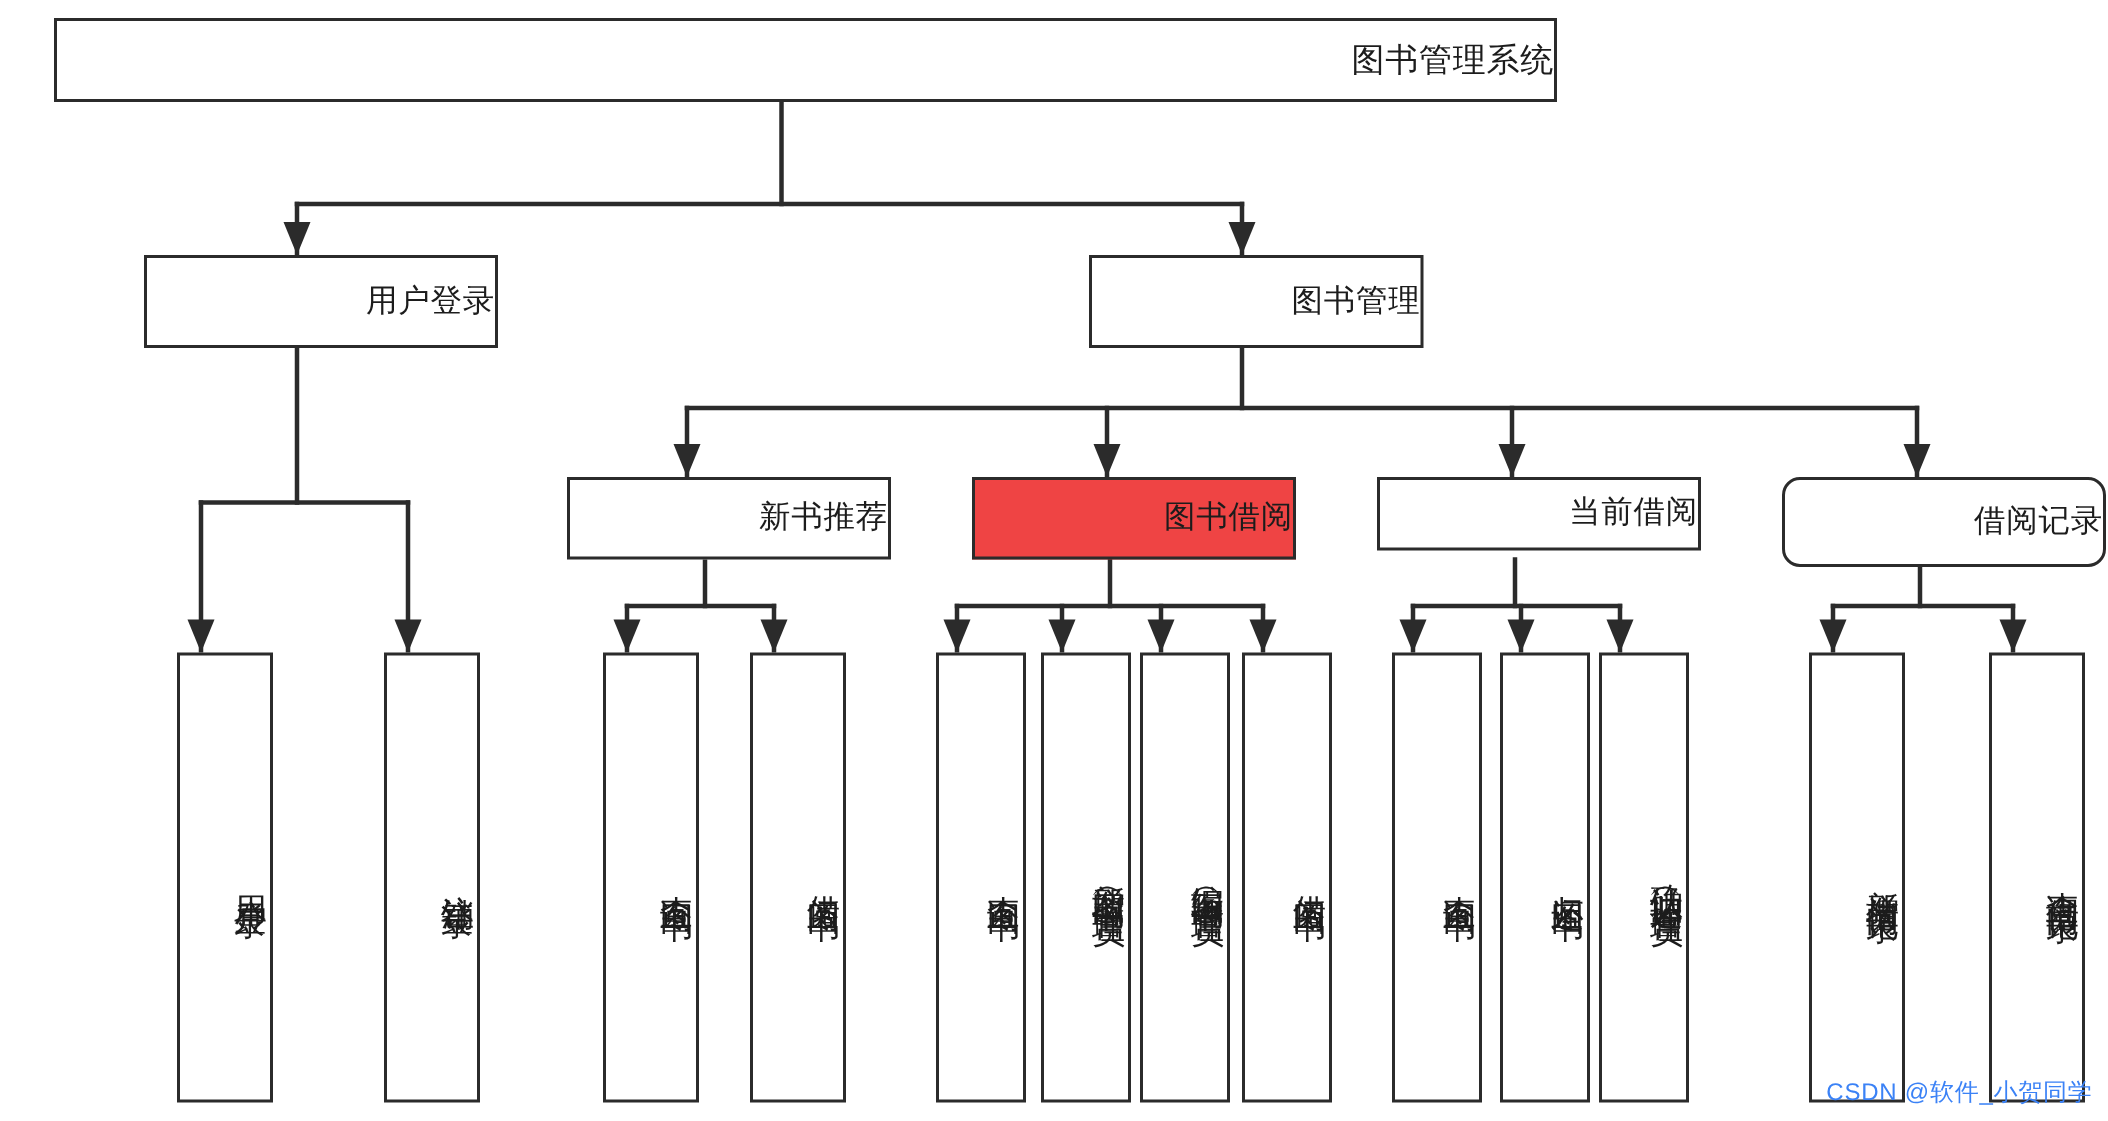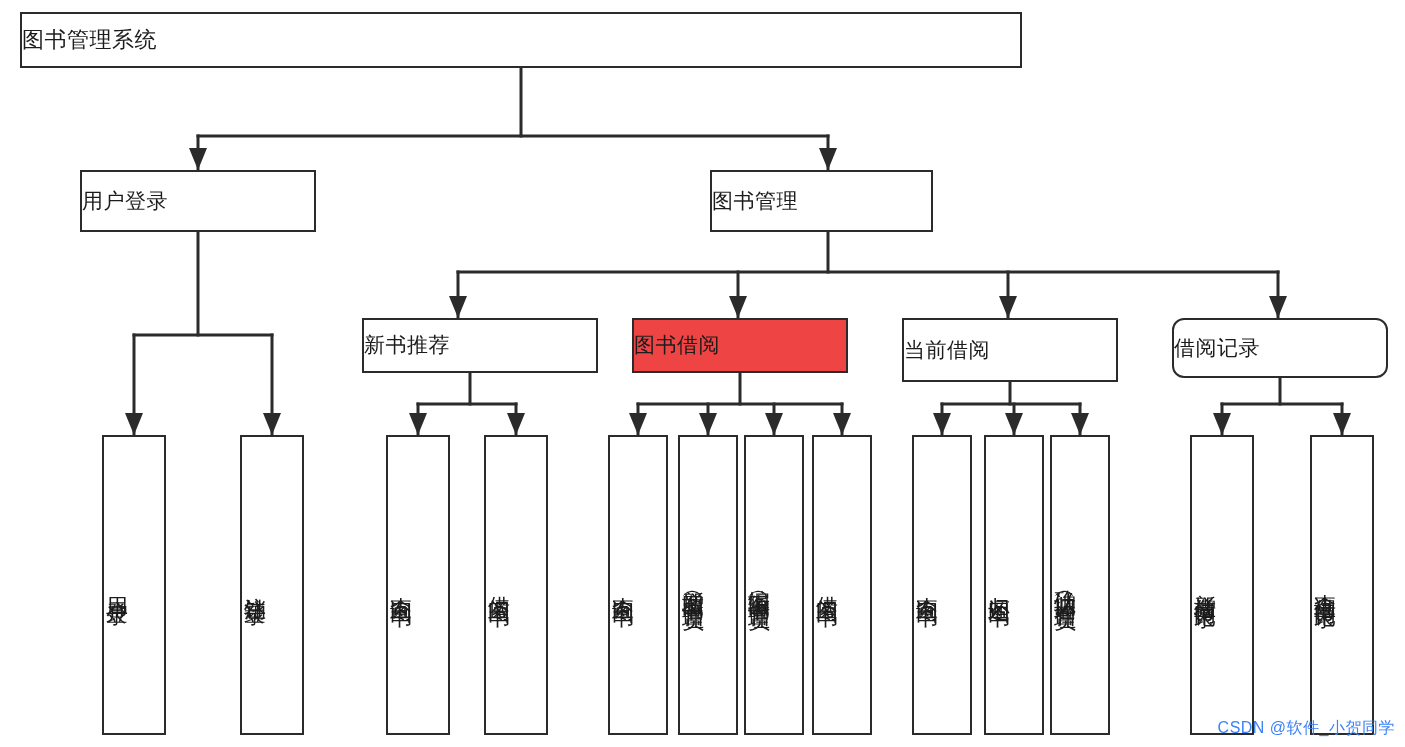--- a/index.html
+++ b/index.html
@@ -21,22 +21,23 @@
     width: 1405px;
     height: 747px;
   }
   .node-box {
     position: absolute;
     box-sizing: border-box;
     background: #ffffff;
     border: 2.5px solid #2b2b2b;
     display: flex;
     align-items: center;
-    justify-content: flex-start;
+    justify-content: flex-end;
     overflow: hidden;
+    margin-left: 16px;
   }
   .node-label {
     color: #1c1c1c;
     line-height: 1.18;
     text-align: center;
     white-space: nowrap;
   }
   .node-box.horiz .node-label {
     writing-mode: horizontal-tb;
     font-size: 21px;
@@ -145,27 +146,27 @@
   <div id="node-layer">
       <div class="node-box horiz root" style="left: 20px; top: 12px; width: 1002px; height: 56px; border-color: rgb(43, 43, 43); background: rgb(255, 255, 255);">
         <span class="node-label" style="color: rgb(28, 28, 28);">图书管理系统</span>
       </div>
       <div class="node-box horiz" style="left: 80px; top: 170px; width: 236px; height: 62px; border-color: rgb(43, 43, 43); background: rgb(255, 255, 255);">
         <span class="node-label" style="color: rgb(28, 28, 28);">用户登录</span>
       </div>
       <div class="node-box horiz" style="left: 710px; top: 170px; width: 223px; height: 62px; border-color: rgb(43, 43, 43); background: rgb(255, 255, 255);">
         <span class="node-label" style="color: rgb(28, 28, 28);">图书管理</span>
       </div>
-      <div class="node-box horiz" style="left: 362px; top: 318px; width: 236px; height: 55px; border-color: rgb(43, 43, 43); background: rgb(255, 255, 255);">
+      <div class="node-box horiz" style="left: 362px; top: 318px; width: 216px; height: 55px; border-color: rgb(43, 43, 43); background: rgb(255, 255, 255);">
         <span class="node-label" style="color: rgb(28, 28, 28);">新书推荐</span>
       </div>
       <div class="node-box horiz" style="left: 632px; top: 318px; width: 216px; height: 55px; border-color: rgb(43, 43, 43); background: #ef4444;">
         <span class="node-label" style="color: rgb(28, 28, 28);">图书借阅</span>
       </div>
-      <div class="node-box horiz" style="left: 902px; top: 318px; width: 216px; height: 64px; border-color: rgb(43, 43, 43); background: rgb(255, 255, 255);">
+      <div class="node-box horiz" style="left: 902px; top: 318px; width: 216px; height: 49px; border-color: rgb(43, 43, 43); background: rgb(255, 255, 255);">
         <span class="node-label" style="color: rgb(28, 28, 28);">当前借阅</span>
       </div>
       <div class="node-box horiz" style="left: 1172px; top: 318px; width: 216px; height: 60px; border-color: rgb(43, 43, 43); background: rgb(255, 255, 255); border-radius: 12px;">
         <span class="node-label" style="color: rgb(28, 28, 28);">借阅记录</span>
       </div>
       <div class="node-box vert" style="left: 102px; top: 435px; width: 64px; height: 300px; border-color: rgb(43, 43, 43); background: rgb(255, 255, 255);">
         <span class="node-label" style="color: rgb(28, 28, 28);">用户登录</span>
       </div>
       <div class="node-box vert" style="left: 240px; top: 435px; width: 64px; height: 300px; border-color: rgb(43, 43, 43); background: rgb(255, 255, 255);">
         <span class="node-label" style="color: rgb(28, 28, 28);">注销登录</span>

